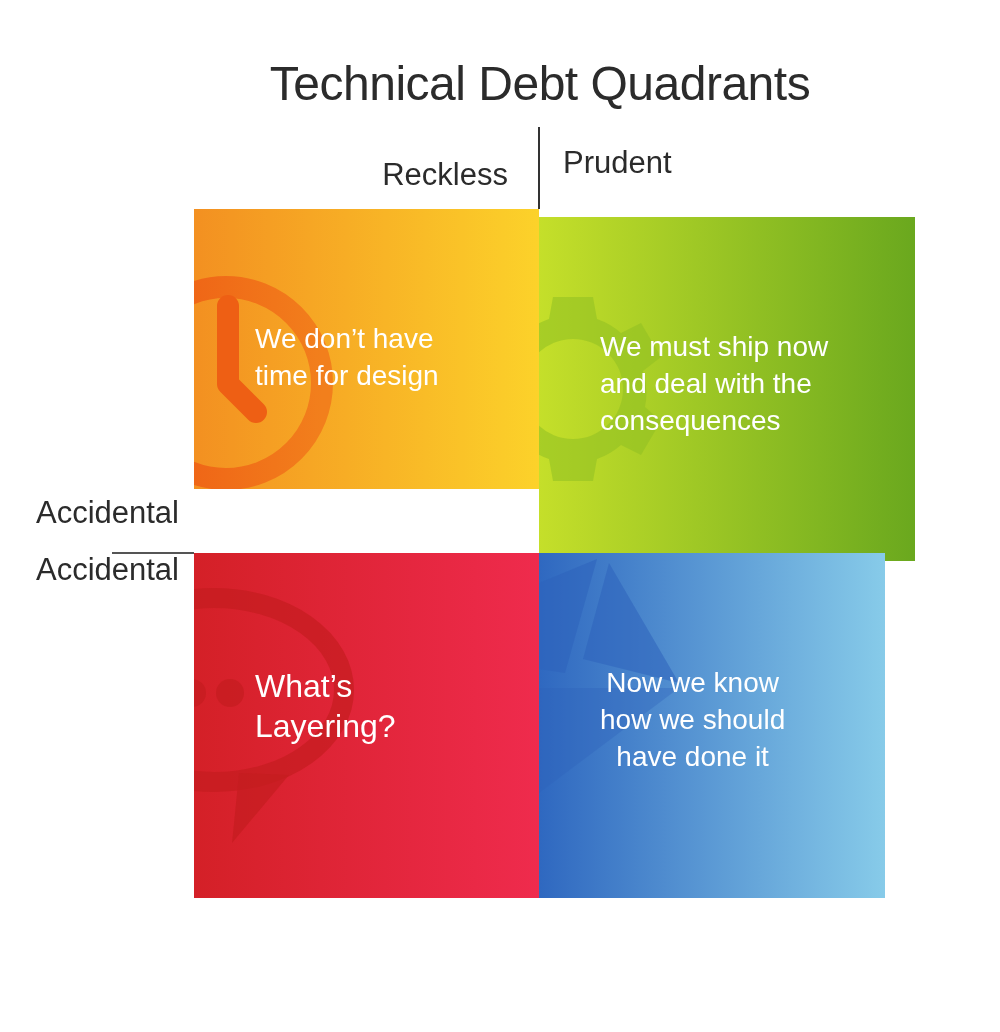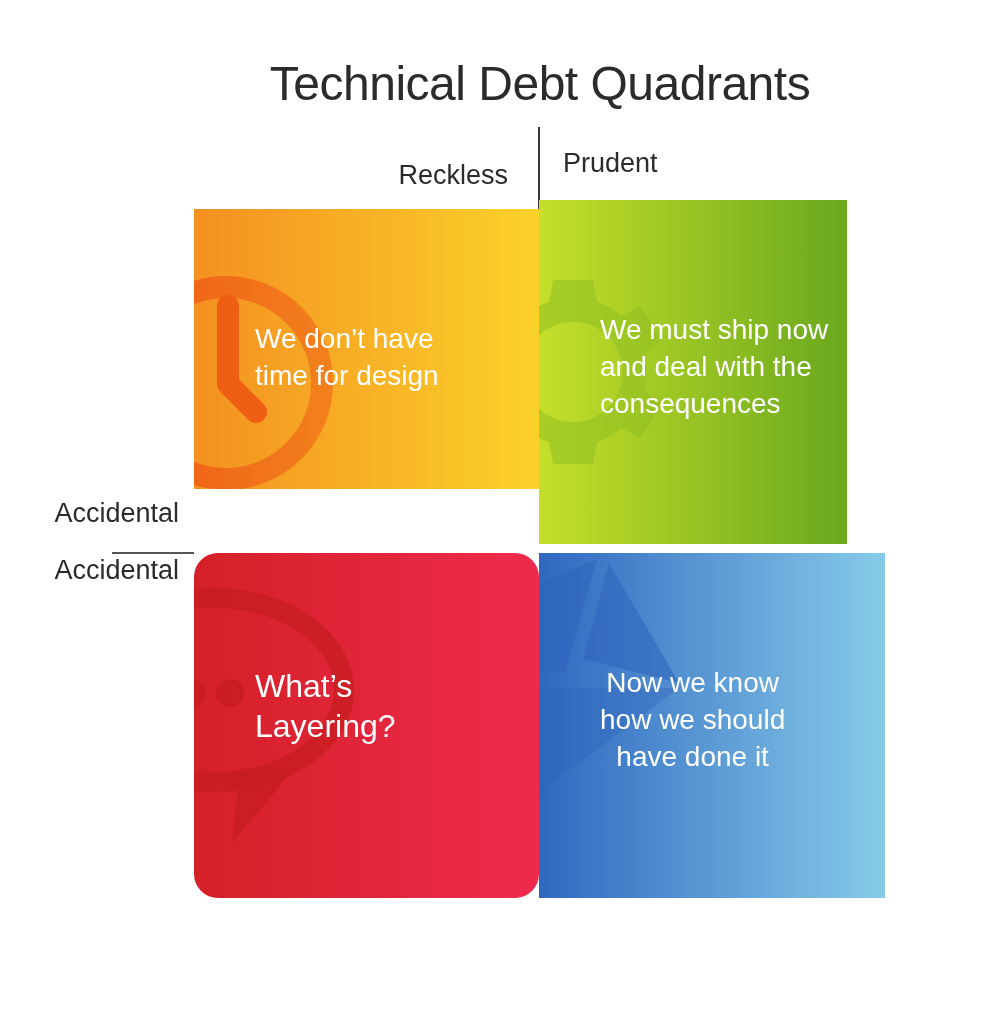--- a/index.html
+++ b/index.html
@@ -20,21 +20,21 @@
       width: 1080px;
       top: 54px;
       text-align: center;
       font-size: 48px;
       color: #2b2b2b;
       letter-spacing: -0.5px;
       line-height: 60px;
     }
     .axis-label {
       position: absolute;
-      font-size: 27px;
+      font-size: 31px;
       color: #2b2b2b;
       line-height: 40px;
       white-space: nowrap;
     }
     .lbl-reckless { right: calc(1000px - 508px); top: 155px; text-align: right; }
     .lbl-prudent  { left: 563px; top: 143px; }
     .lbl-deliberate { right: calc(1000px - 179px); top: 493px; text-align: right; }
     .lbl-accidental { right: calc(1000px - 179px); top: 550px; text-align: right; }
 
     .vline {
@@ -53,24 +53,24 @@
       height: 2px;
       background: #555;
     }
 
     .quadrant {
       position: absolute;
       overflow: hidden;
     }
     .q-tl { left: 194px; top: 209px; width: 345px; height: 280px;
             background: linear-gradient(to right, #f39021, #fcd22a); }
-    .q-tr { left: 539px; top: 200px; width: 308px; height: 344px;
+    .q-tr { left: 539px; top: 217px; width: 376px; height: 344px;
             background: linear-gradient(to right, #c5df2a, #6aa81e); }
     .q-bl { left: 194px; top: 553px; width: 345px; height: 345px;
-            background: linear-gradient(to right, #d42027, #ef2b4d); border-radius: 24px; }
+            background: linear-gradient(to right, #d42027, #ef2b4d); }
     .q-br { left: 539px; top: 553px; width: 346px; height: 345px;
             background: linear-gradient(to right, #2f68c0, #87cbe9); }
 
     .quadrant svg.bg-icon {
       position: absolute;
       left: 0;
       top: 0;
     }
     .q-text {
       position: absolute;

